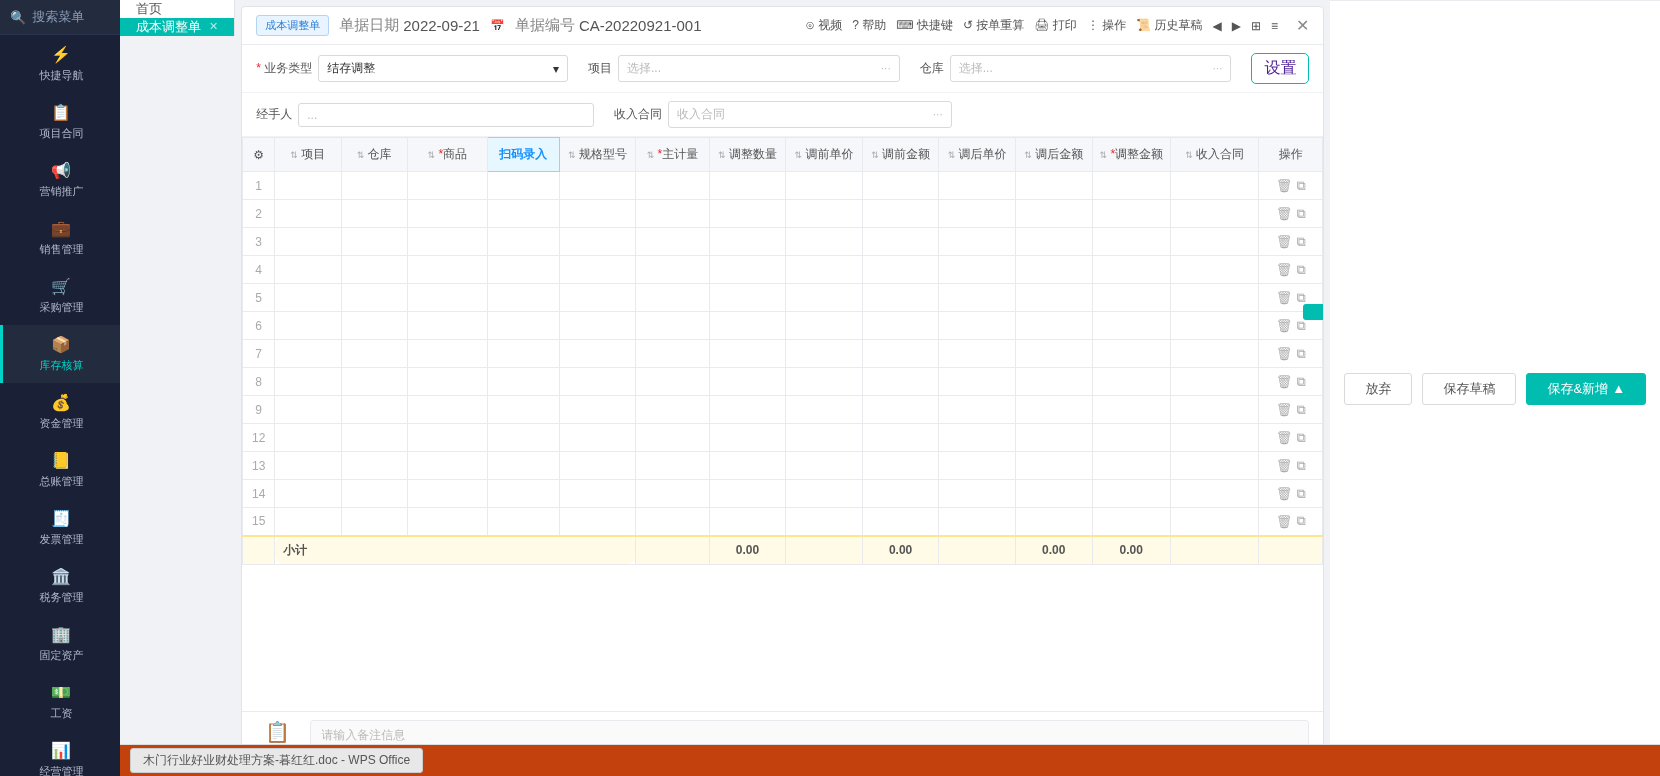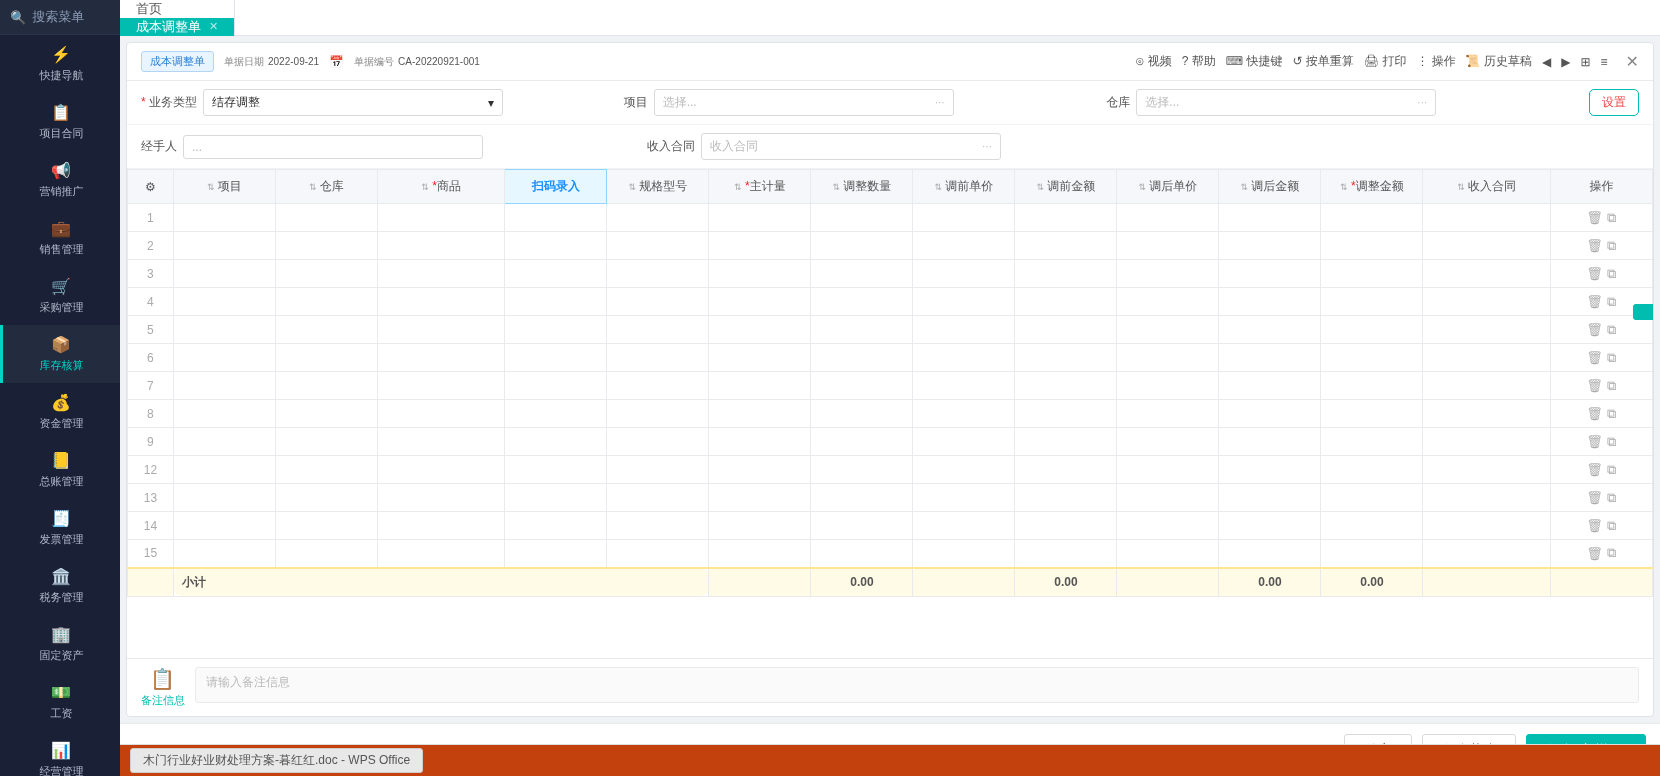--- a/index.html
+++ b/index.html
@@ -42,21 +42,21 @@
       background: #232b3e;
       color: #00d4c8;
       border-left: 3px solid #00d4c8;
     }
     .sidebar-item .icon { font-size: 16px; }
 
     
     .main-content {
       flex: 1;
       display: flex;
-      flex-direction: column;
+      flex-direction: row;
       background: #f0f2f5;
       overflow: hidden;
     }
 
     
     .tab-bar {
       background: #fff;
       display: flex;
       align-items: center;
       border-bottom: 1px solid #e0e4ea;
@@ -107,21 +107,21 @@
       border: 1px solid #b3d4f5;
       color: #2d7fd3;
       font-size: 11px;
       padding: 2px 8px;
       border-radius: 3px;
     }
     .doc-header-field {
       display: flex;
       align-items: center;
       gap: 4px;
-      font-size: 10px;
+      font-size: 15px;
       color: #555;
     }
     .doc-header-field .label { color: #888; }
     .doc-header-right {
       margin-left: auto;
       display: flex;
       align-items: center;
       gap: 10px;
       font-size: 12px;
       color: #555;
@@ -480,21 +480,21 @@
         </div>
       </div>
       <div class="field-group">
         <span class="field-label">仓库</span>
         <div class="field-input">
           <span class="placeholder">选择...</span>
           <span class="ellipsis">···</span>
         </div>
       </div>
       <div style="display:flex;align-items:center;gap:4px;margin-left:auto;">
-        <button style="border:1px solid #00bdb0;background:#fff;color:#ef4444;padding:4px 12px;border-radius:5px;font-size:12px;cursor:pointer;">设置</button>
+        <button style="border:1px solid #00bdb0;background:#fff;color:#4c1d95;padding:4px 12px;border-radius:5px;font-size:16px;cursor:pointer;">设置</button>
       </div>
     </div>
 
     <div class="form-row">
       <div class="field-group">
         <span class="field-label">经手人</span>
         <div class="field-input">
           <span class="placeholder">...</span>
         </div>
       </div>

